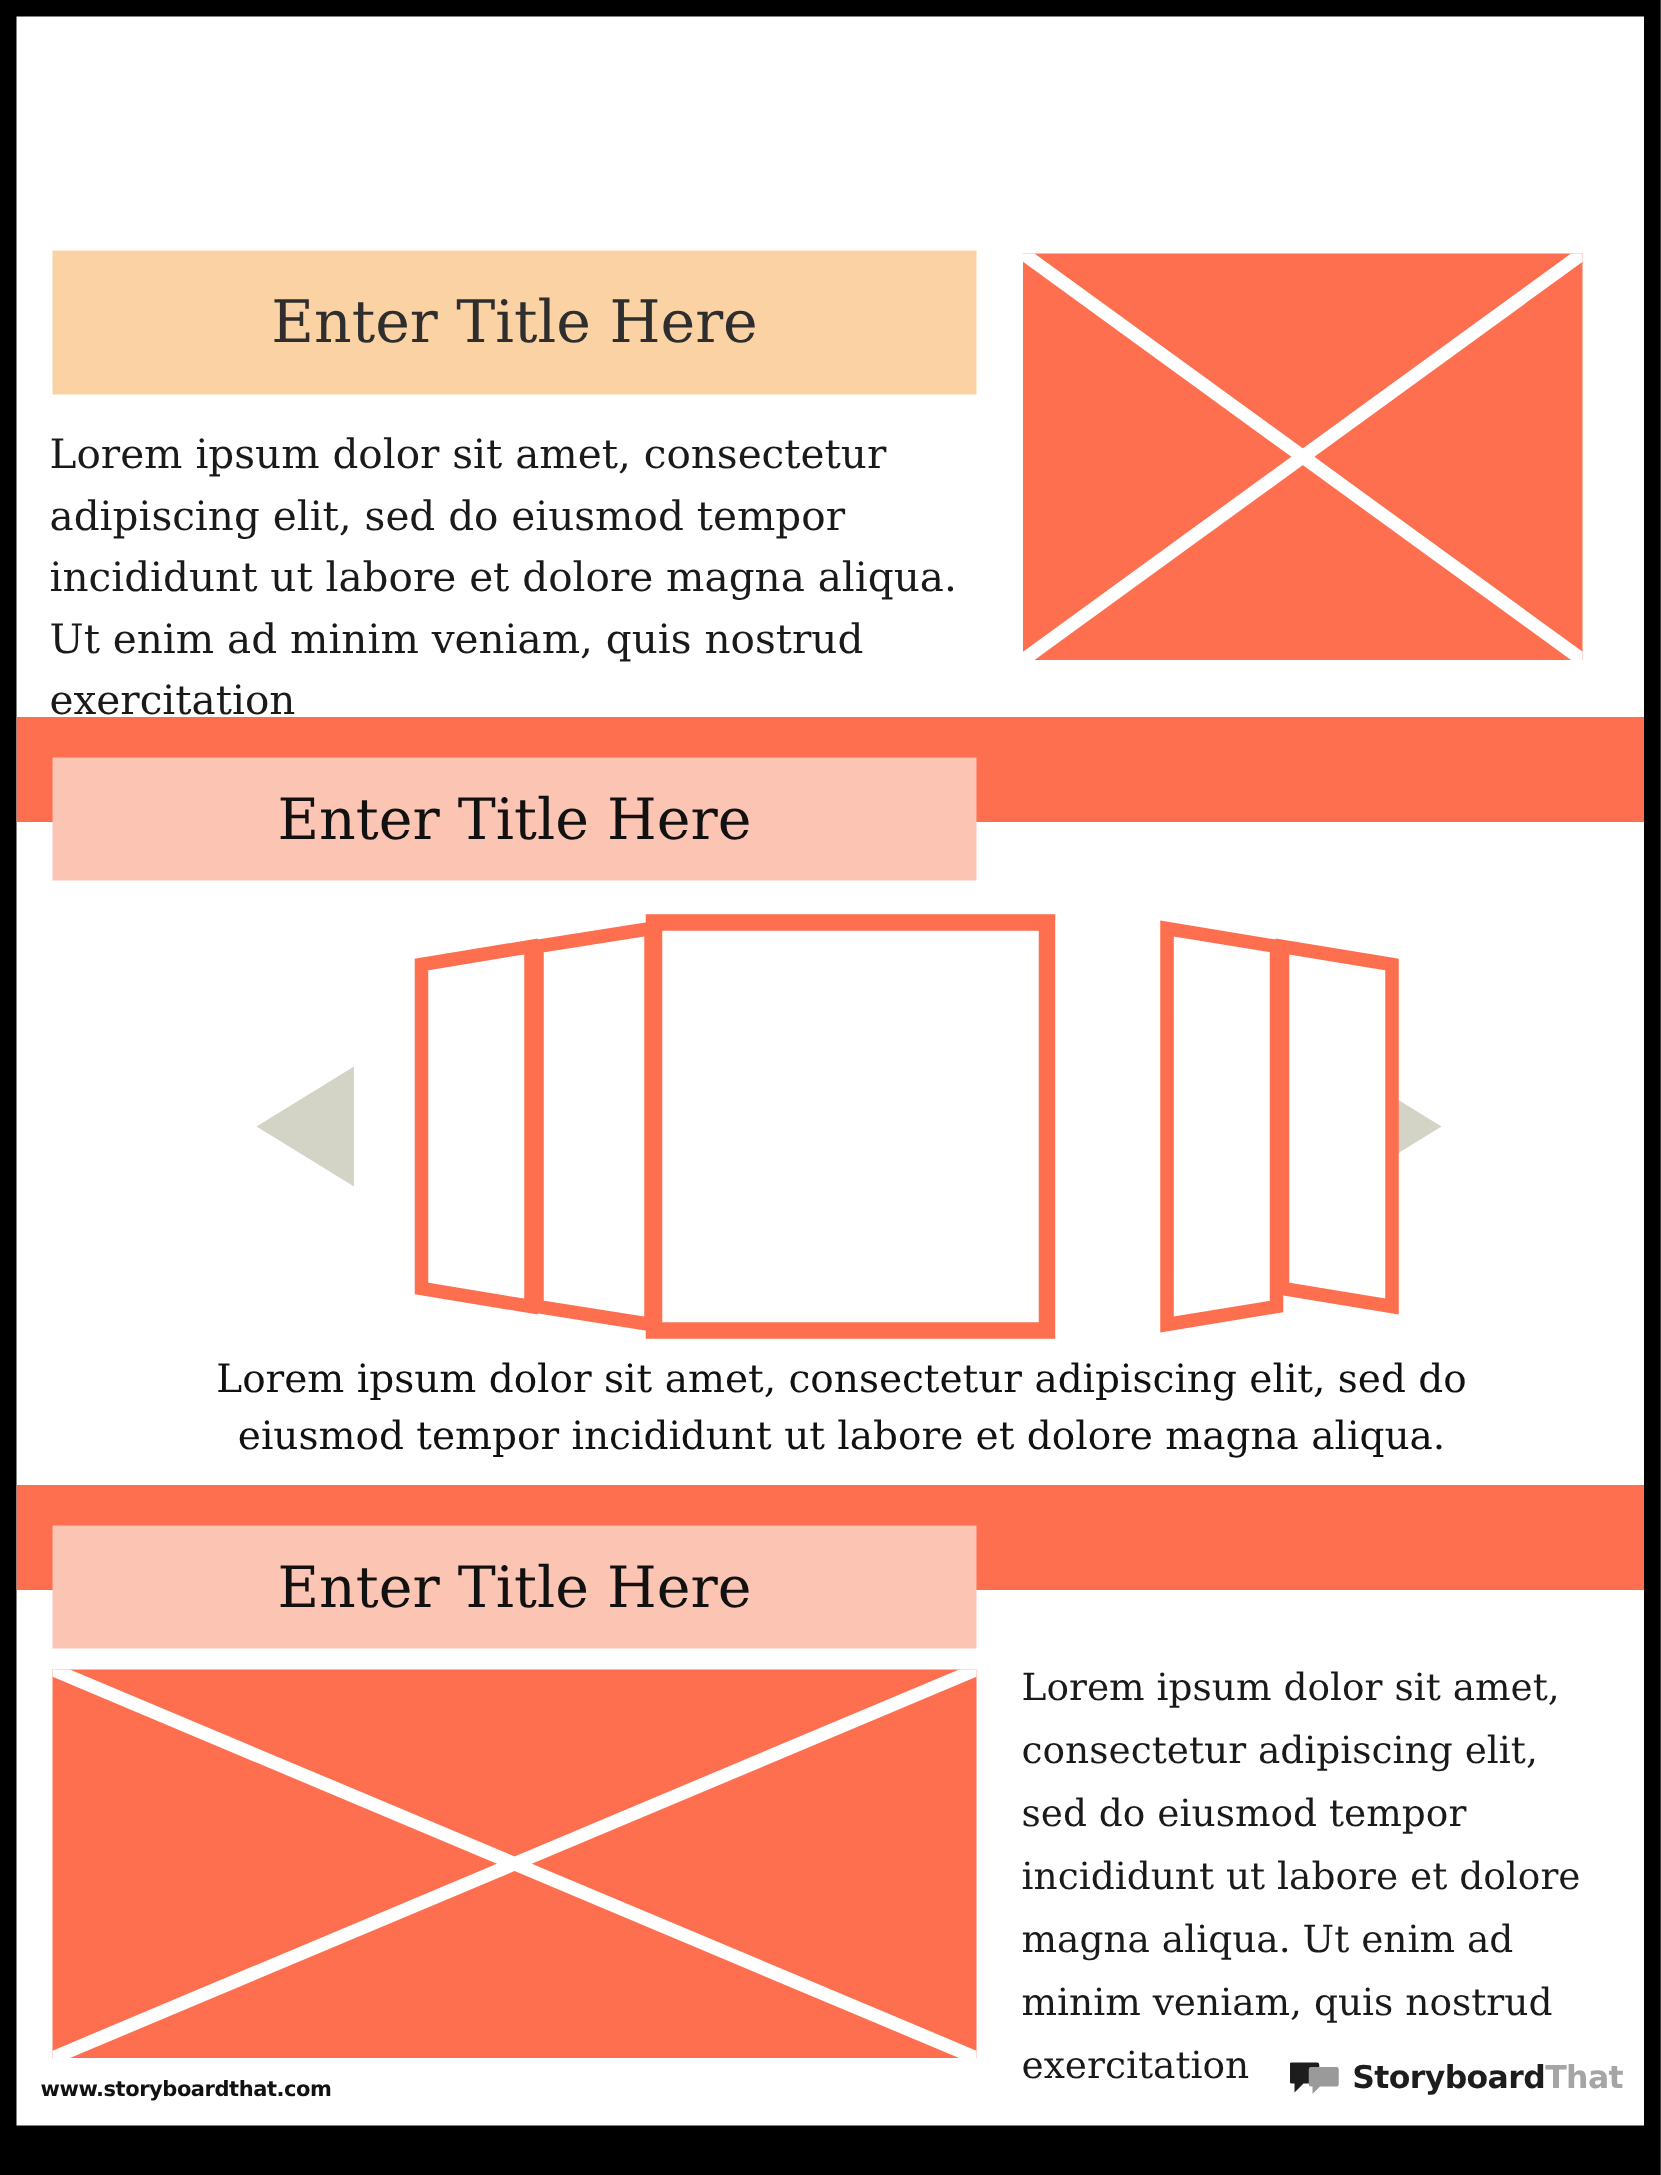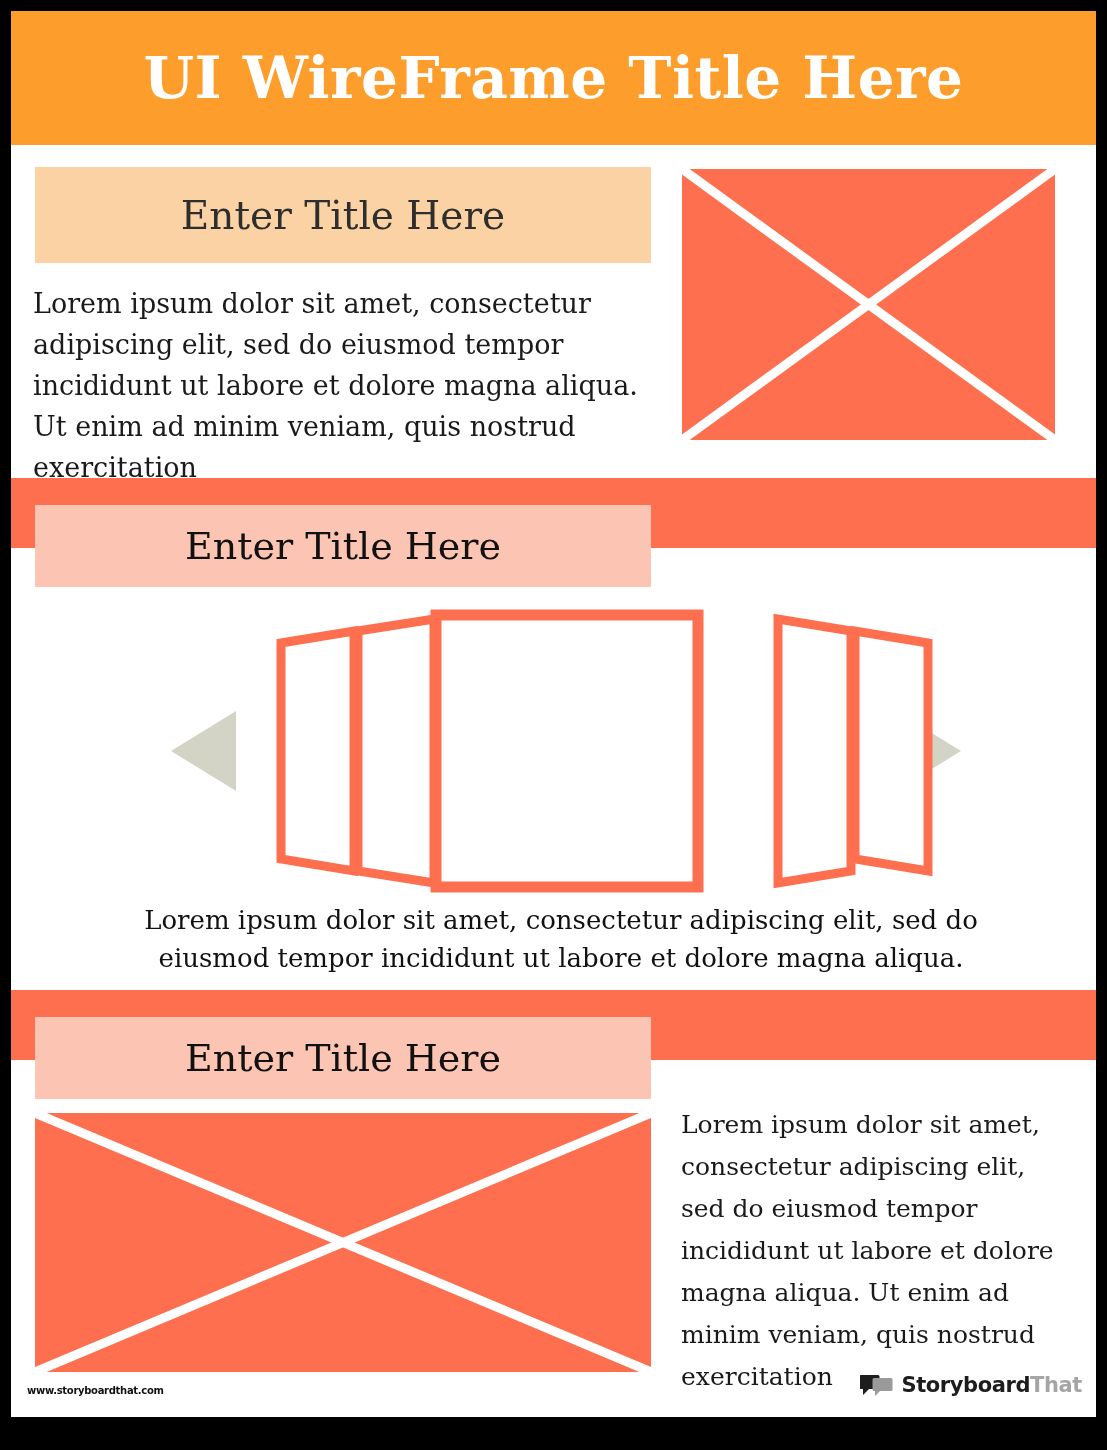--- a/index.html
+++ b/index.html
@@ -177,21 +177,21 @@
     line-height: 42px;
   }
 
   
   .footer-url {
     position: absolute;
     left: 16px;
     top: 1374px;
     color: #111111;
     font-family: "DejaVu Sans", sans-serif;
-    font-size: 10px;
+    font-size: 14px;
     font-weight: 700;
     letter-spacing: -0.3px;
   }
   .brand {
     position: absolute;
     right: 14px;
     top: 1362px;
     display: flex;
     align-items: center;
     gap: 7px;
@@ -204,23 +204,20 @@
     white-space: nowrap;
   }
   .brand-dark { color: #1d1d1d; margin-top: 32px; }
   .brand-grey { color: #a5a5a5; }
 </style>
 </head>
 <body>
 
 <div class="poster">
 
-  <div class="header-bar">
-    <div class="header-title">UI WireFrame Title Here</div>
-  </div>
 
   <div class="sec1-title-box">
     <div class="sec1-title-text">Enter Title Here</div>
   </div>
   <div class="sec1-body">Lorem ipsum dolor sit amet, consectetur adipiscing elit, sed do eiusmod tempor incididunt ut labore et dolore magna aliqua. Ut enim ad minim veniam, quis nostrud exercitation</div>
 
   <div class="img-ph sec1-img">
     <svg class="x1" viewBox="0 0 373 271" preserveAspectRatio="none">
       <line x1="0" y1="0" x2="373" y2="271" stroke="#ffffff" stroke-width="9"></line>
       <line x1="373" y1="0" x2="0" y2="271" stroke="#ffffff" stroke-width="9"></line>

